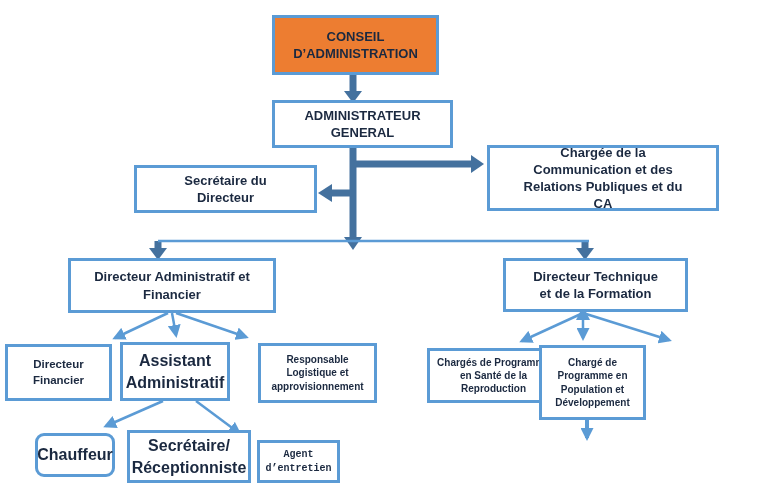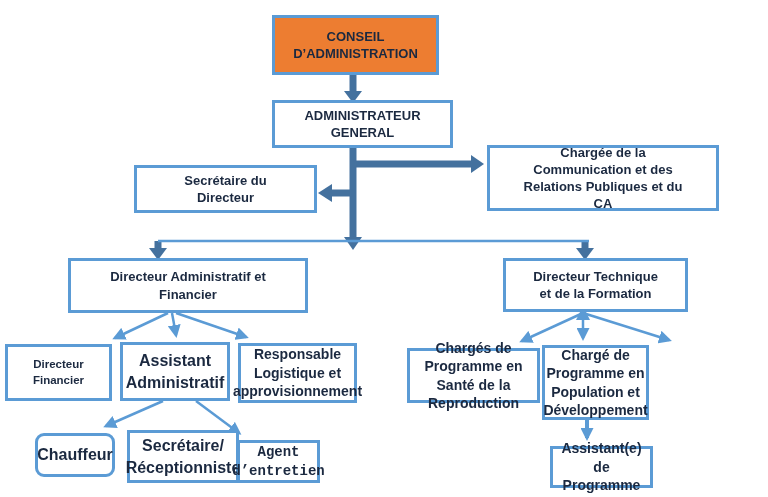--- a/index.html
+++ b/index.html
@@ -10,37 +10,37 @@
   .node{
     position:absolute;display:flex;align-items:center;justify-content:center;
     text-align:center;background:#ffffff;border:3px solid #5B9BD5;
     color:#1b2940;font-weight:bold;line-height:1.32;box-sizing:border-box;
   }
   .node.orange{background:#ED7D31;}
   .fs13{font-size:13px;}
   .fs135{font-size:13px;}
   .fs115{font-size:11.5px;}
   .fs11{font-size:16px;}
-  .fs105{font-size:14px;}
+  .fs105{font-size:10px;margin-left:20px;}
   #connectors{position:absolute;left:0;top:0;width:768px;height:497px;}
   
   #n-conseil   {left:272px;top:7px;  width:167px;height:60px;padding:0 8px;margin-top:8px;}
   #n-admin     {left:272px;top:100px;width:181px;height:48px;padding:0 26px;}
   #n-secretaire{left:134px;top:165px;width:183px;height:48px;padding:0 28px;}
   #n-chargee   {left:487px;top:145px;width:232px;height:66px;padding:0 24px;}
-  #n-diraf     {left:68px; top:258px;width:240px;height:55px;padding:0 22px;}
+  #n-diraf     {left:68px; top:258px;width:208px;height:55px;padding:0 22px;}
   #n-dirtech   {left:503px;top:258px;width:185px;height:54px;padding:0 20px;align-items:center;}
   #n-asfin     {left:5px;  top:344px;width:107px;height:57px;padding:0 8px;}
   #n-asadm     {left:120px;top:342px;width:110px;height:59px;padding:0 6px;}
   #n-resplog   {left:238px;top:343px;width:119px;height:60px;padding:0 4px;}
   #n-chauffeur {left:35px; top:433px;width:80px; height:44px;padding:0 4px;border-radius:9px;}
-  #n-secrec    {left:127px;top:430px;width:112px;height:53px;padding:0 4px;}
+  #n-secrec    {left:127px;top:430px;width:124px;height:53px;padding:0 4px;}
   #n-agent     {left:237px;top:440px;width:83px; height:43px;padding:0 20px;font-family:Liberation Mono, monospace;}
   #n-chsante   {left:407px;top:348px;width:133px;height:55px;padding:16px 6px;}
-  #n-chpop     {left:542px;top:345px;width:107px;height:75px;padding:0 6px;}
+  #n-chpop     {left:519px;top:345px;width:107px;height:75px;padding:0 6px;}
   #n-chgenre   {left:655px;top:347px;width:108px;height:73px;padding:0 6px;}
   #n-asprog    {left:550px;top:446px;width:103px;height:42px;padding:0 5px;}
 </style>
 </head>
 <body>
 
 <div id="canvas">
 
   <svg id="connectors" viewBox="0 0 768 497" xmlns="http://www.w3.org/2000/svg" aria-hidden="true">
     <defs>
@@ -129,17 +129,14 @@
 
   <div class="node fs105" id="n-chsante">
     <span>Chargés de Programme en Santé de la Reproduction</span>
   </div>
 
   <div class="node fs105" id="n-chpop">
     <span>Chargé de Programme en Population et Développement</span>
   </div>
 
 
-  <div class="node fs105" id="n-asprog">
-    <span>Assistant(e) de Programme</span>
-  </div>
 
 </div>
 
 </body></html>

